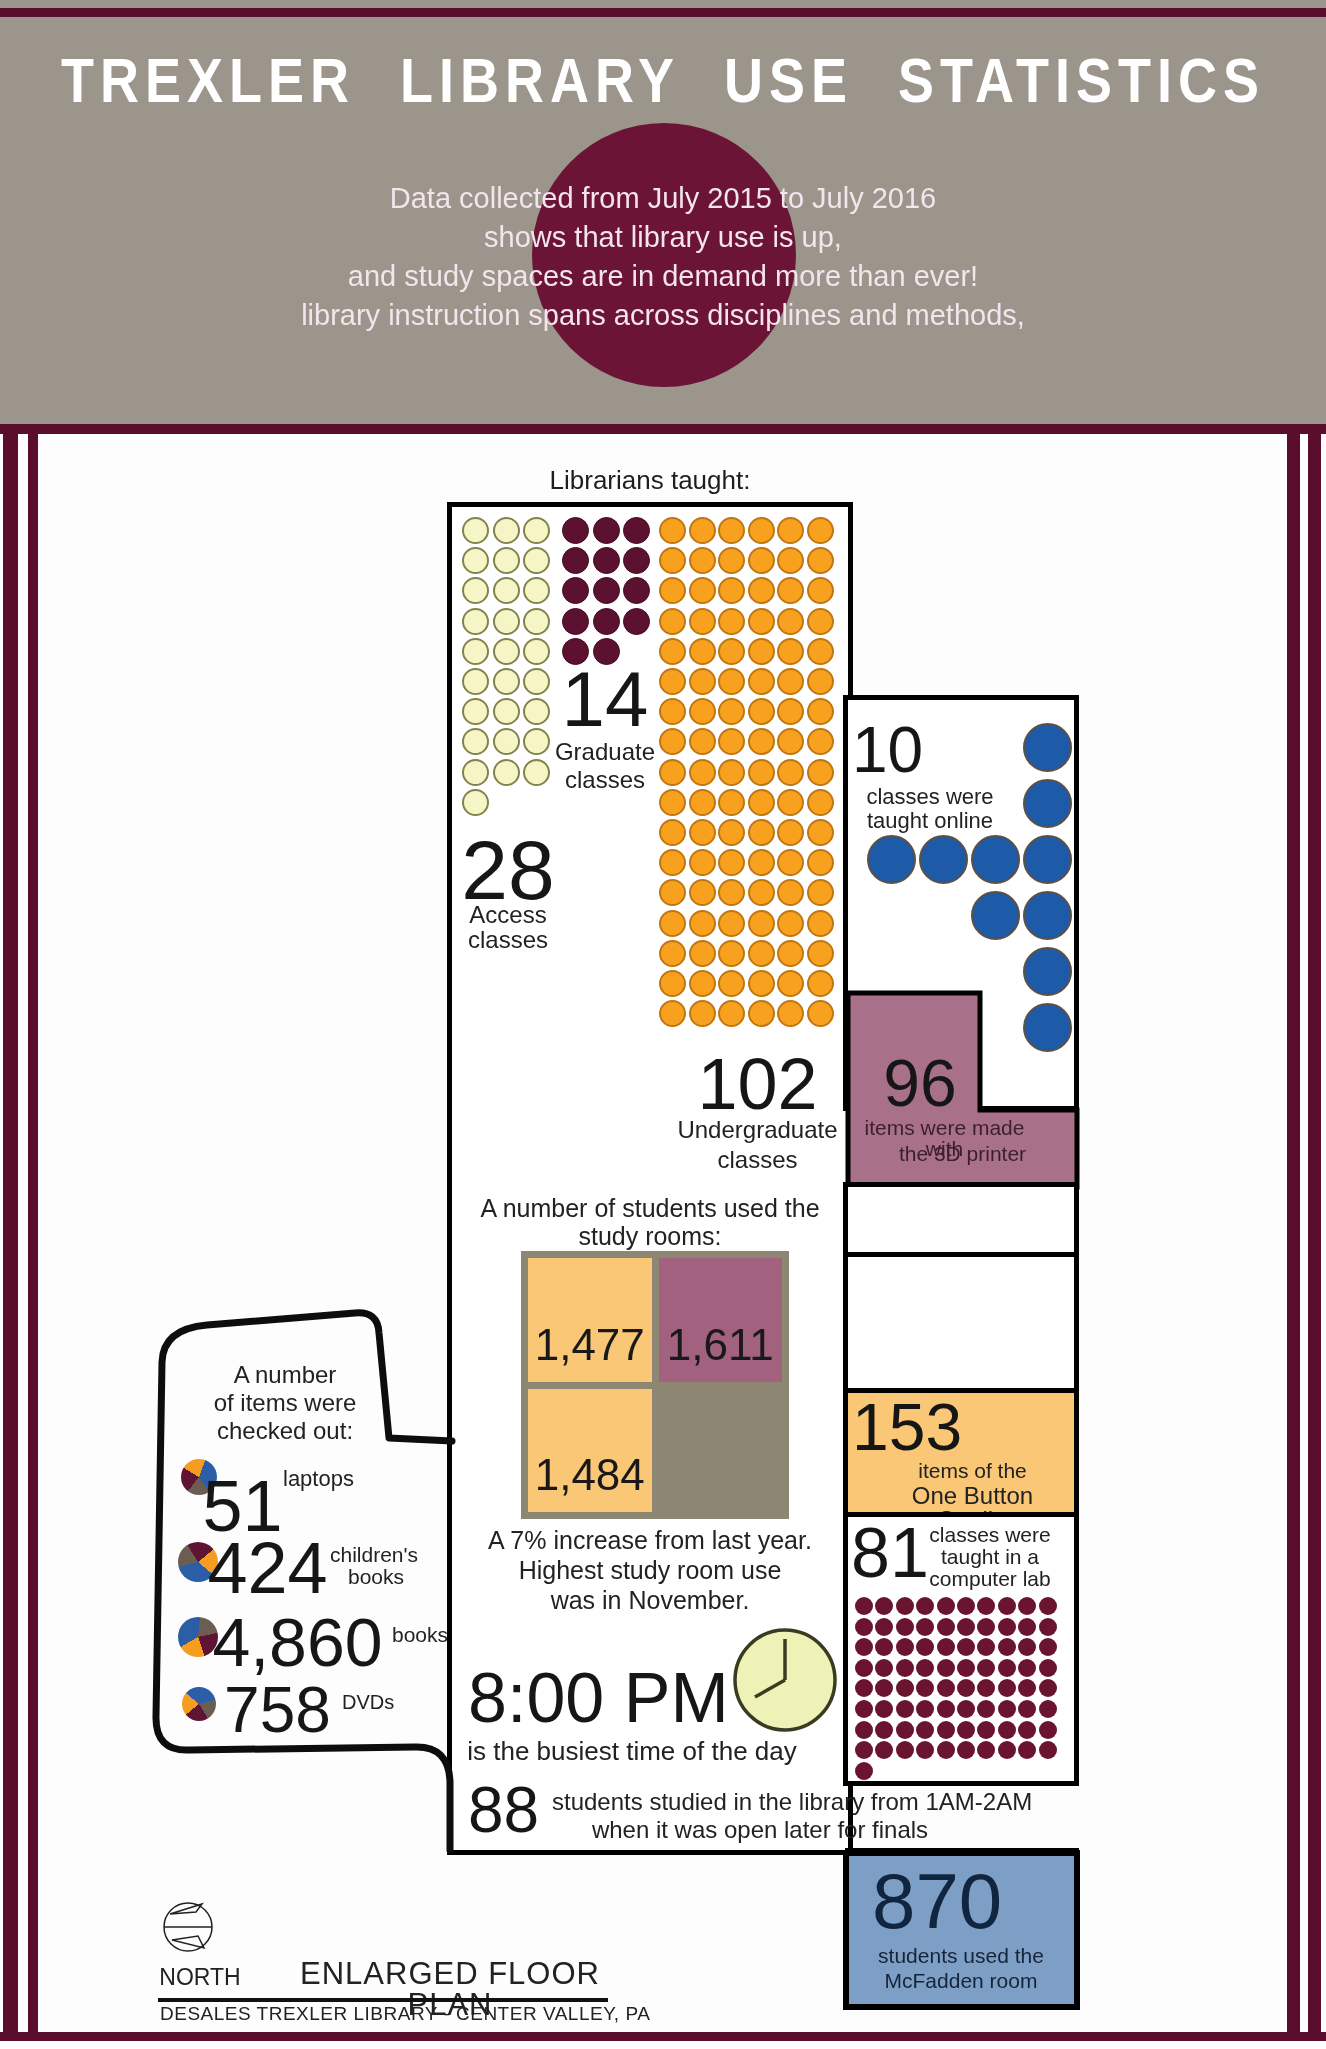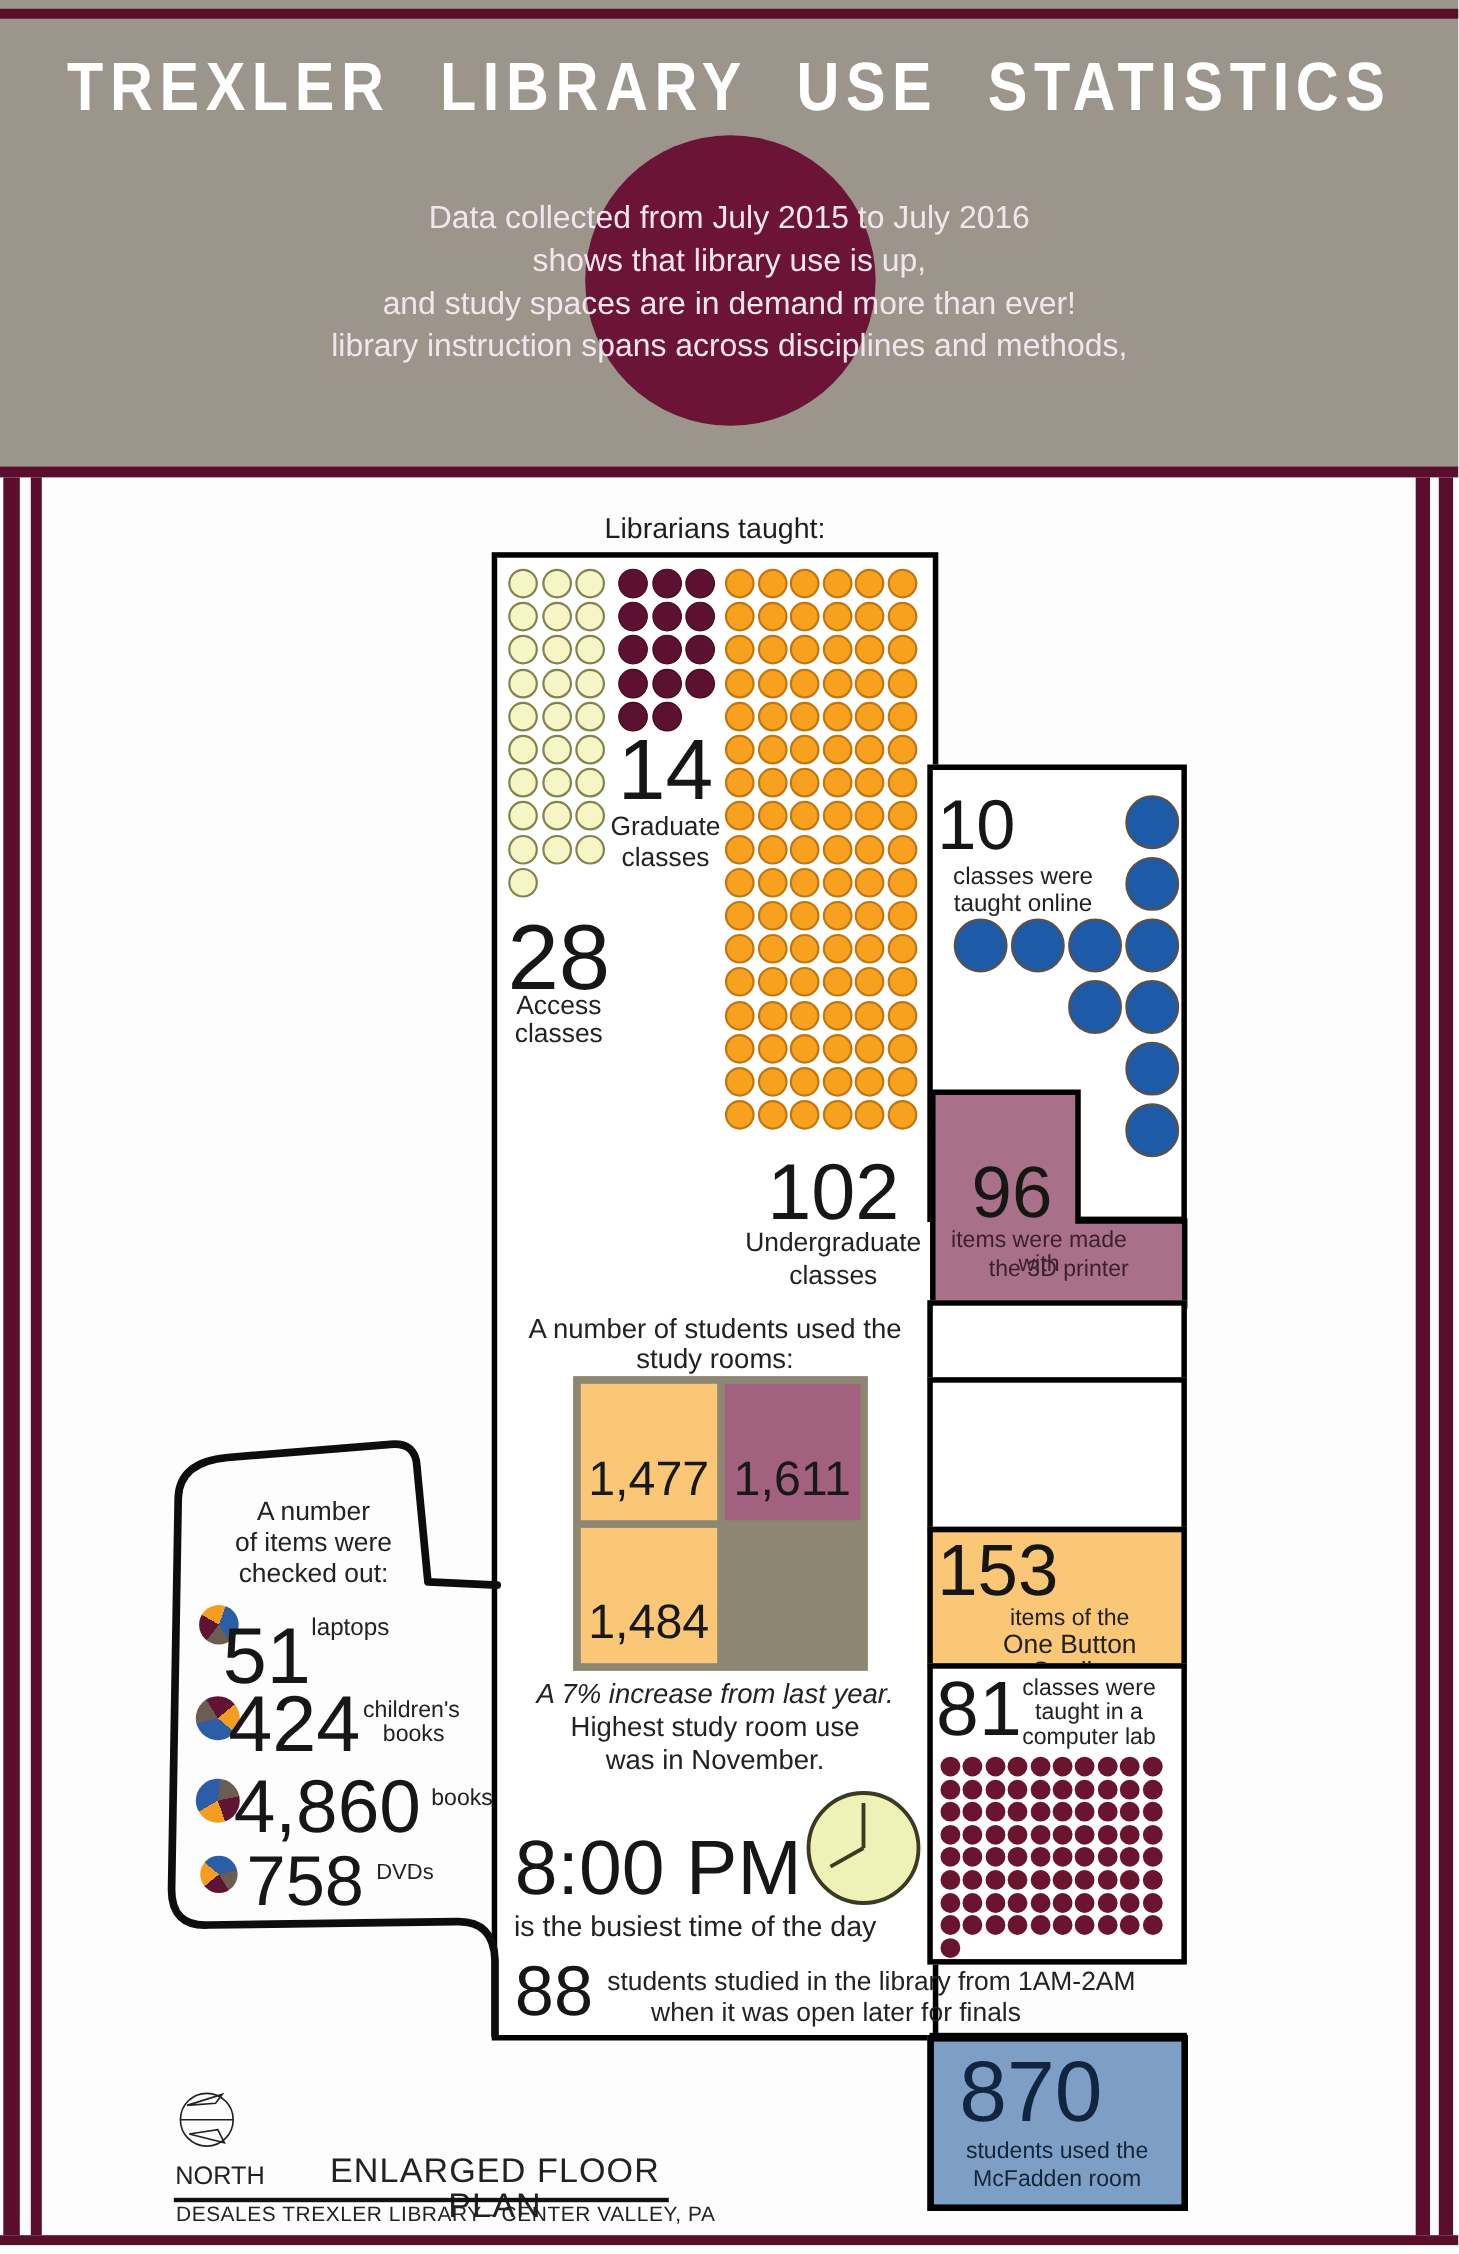--- a/index.html
+++ b/index.html
@@ -231,21 +231,21 @@
   <div class="abs lbl ctr" style="left:665px;width:185px;top:1118px;font-size:24px;">Undergraduate</div>
   <div class="abs lbl ctr" style="left:665px;width:185px;top:1148px;font-size:24px;">classes</div>
 
   <div class="abs lbl ctr" style="left:452px;width:396px;top:1196px;font-size:25px;">A number of students used the</div>
   <div class="abs lbl ctr" style="left:452px;width:396px;top:1224px;font-size:25px;">study rooms:</div>
   <div class="abs" id="room-grid">
     <div class="cell c-amber">1,477</div>
     <div class="cell c-mauve">1,611</div>
     <div class="cell c-amber">1,484</div>
   </div>
-  <div class="abs lbl ctr" style="left:452px;width:396px;top:1528px;font-size:25px;font-style:italic;">A 7% increase from last year.</div>
+  <div class="abs lbl ctr" style="left:452px;width:396px;top:1528px;font-size:25px;">A 7% increase from last year.</div>
   <div class="abs lbl ctr" style="left:452px;width:396px;top:1558px;font-size:25px;">Highest study room use</div>
   <div class="abs lbl ctr" style="left:452px;width:396px;top:1588px;font-size:25px;">was in November.</div>
 
   <div class="abs num" style="left:468px;top:1663px;font-size:70px;">8:00 PM</div>
   <svg class="abs" style="left:731px;top:1626px;" width="108" height="108" viewBox="0 0 108 108">
     <circle cx="54" cy="54" r="50" fill="#eef2b6" stroke="#3b3b22" stroke-width="3.5"></circle>
     <line x1="54" y1="54" x2="54" y2="13" stroke="#3b3b22" stroke-width="3.5"></line>
     <line x1="54" y1="54" x2="24" y2="71" stroke="#3b3b22" stroke-width="3.5"></line>
   </svg>
   <div class="abs lbl ctr" style="left:452px;width:360px;top:1738px;font-size:26px;">is the busiest time of the day</div>

